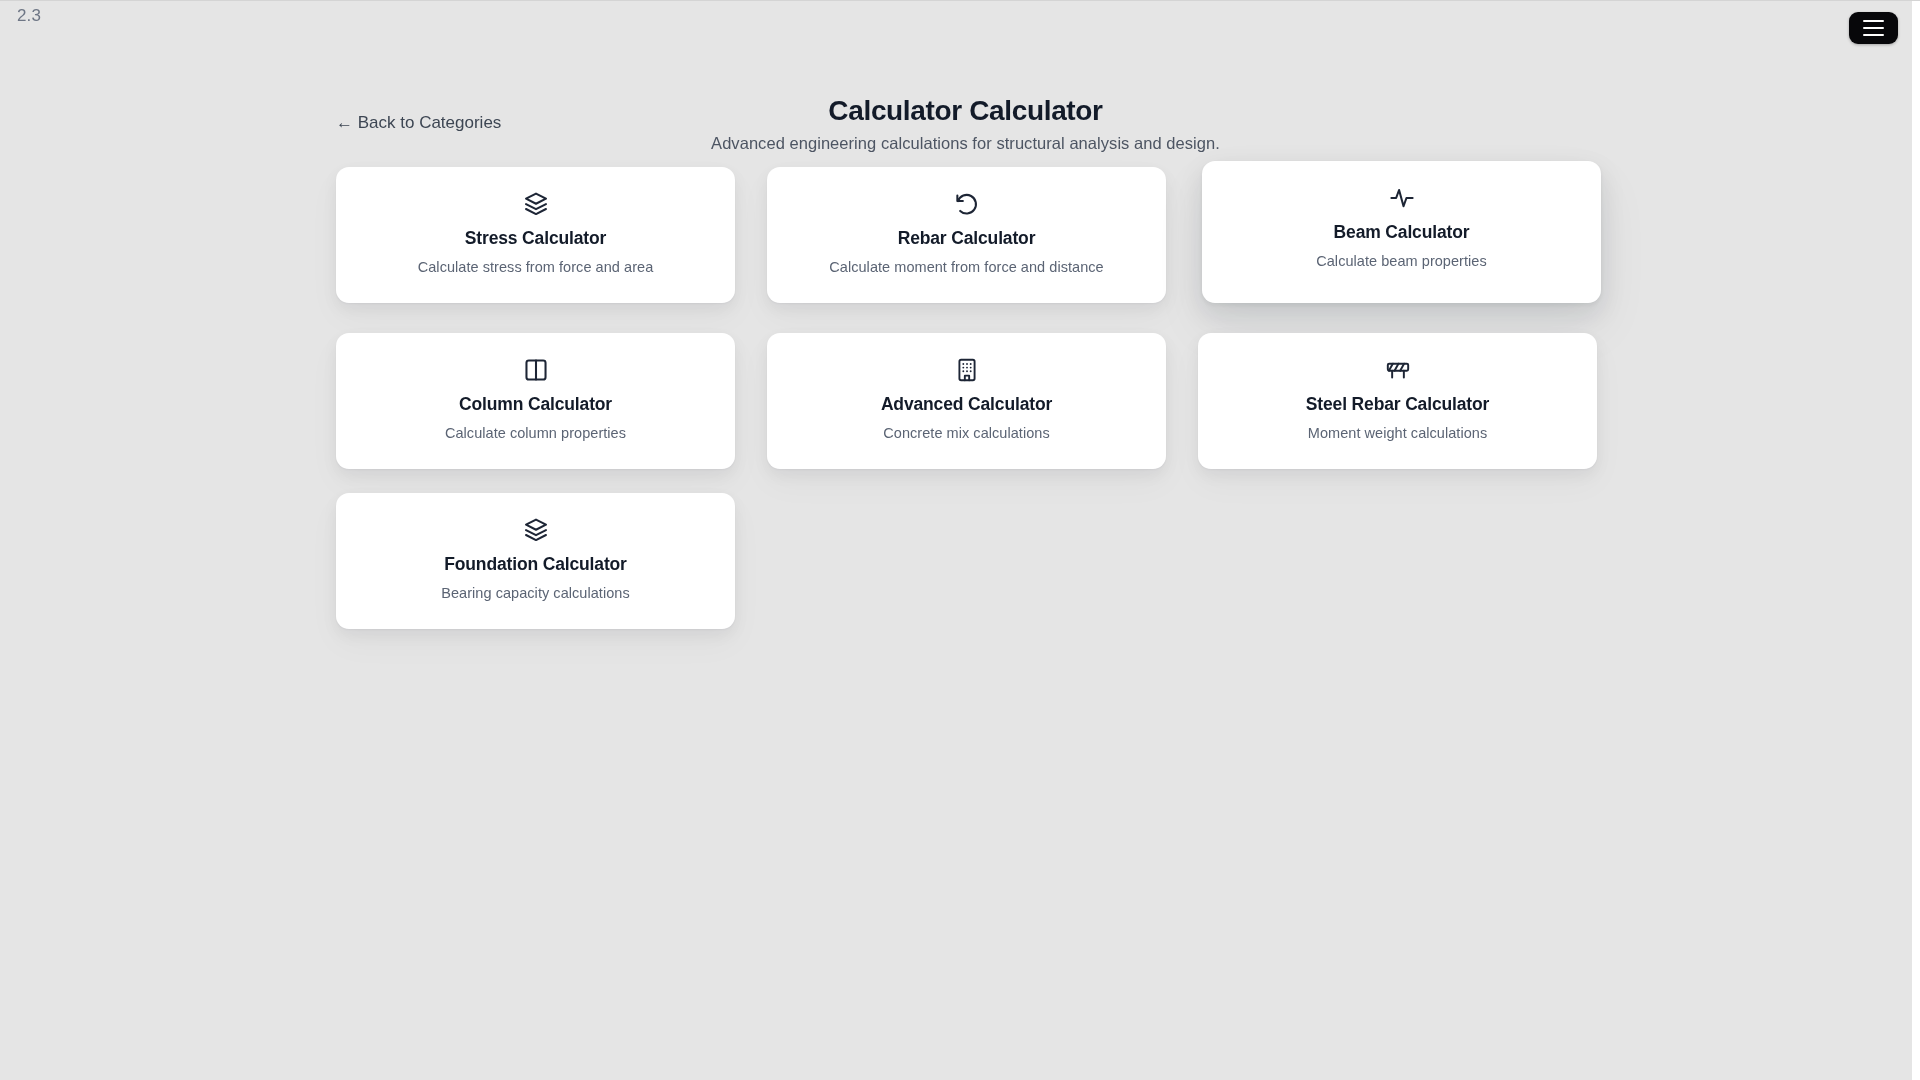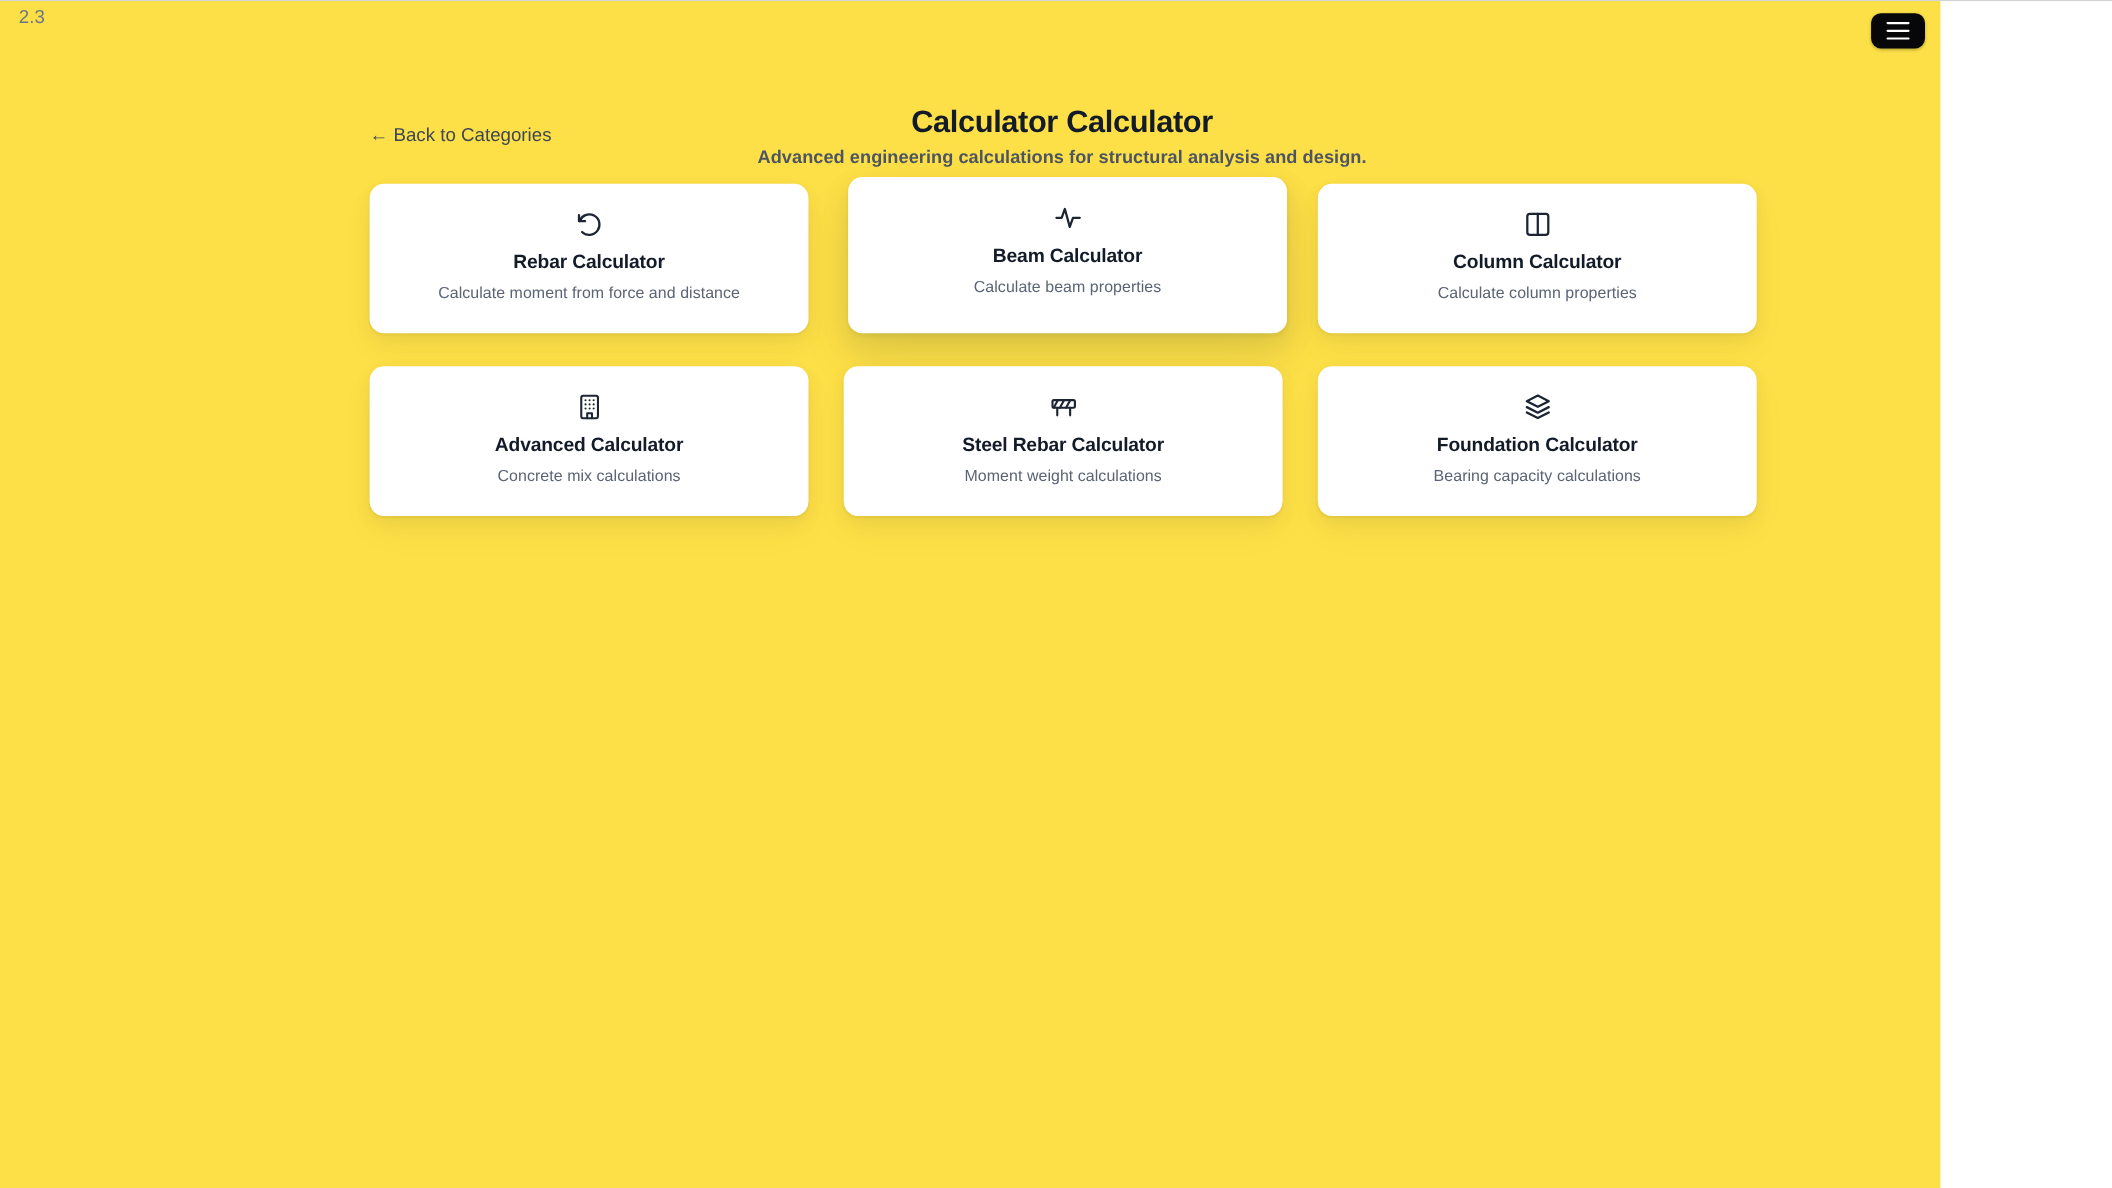--- a/index.html
+++ b/index.html
@@ -22,23 +22,23 @@
     position: absolute;
     top: 0; left: 0;
     width: 1920px;
     height: 1px;
     background: #d4d4d4;
   }
 
   
   #page {
     position: relative;
-    width: 1764px;
+    width: 1912px;
     height: 1080px;
-    background: #fde047;
+    background: #e5e5e5;
   }
 
   
   #version-tag {
     position: absolute;
     top: 5px;
     left: 17px;
     font-size: 17px;
     line-height: 22px;
     color: #6e7685;
@@ -106,21 +106,21 @@
     line-height: 34px;
     font-weight: 700;
     color: #131b29;
     letter-spacing: -0.35px;
   }
 
   #page-subtitle {
     margin-top: 5px;
     font-size: 16.5px;
     line-height: 21px;
-    font-weight: 700;
+    font-weight: 400;
     color: #4d5563;
     letter-spacing: 0.05px;
   }
 
   
   #card-grid {
     position: absolute;
     top: 167px;
     left: 336px;
     width: 1261px;
@@ -203,20 +203,31 @@
     <div id="title-block">
       <div id="page-title">Calculator Calculator</div>
       <div id="page-subtitle">Advanced engineering calculations for structural analysis and design.</div>
     </div>
   </div>
 
   <div id="card-grid">
       <div class="calc-card">
         <span class="card-icon">
           <svg viewBox="0 0 24 24" fill="none" stroke="currentColor" stroke-width="1.9" stroke-linecap="round" stroke-linejoin="round">
+            <polygon points="12 2.4 21.2 7.1 12 11.8 2.8 7.1 12 2.4"></polygon>
+            <polyline points="2.8 12.1 12 16.8 21.2 12.1"></polyline>
+            <polyline points="2.8 16.6 12 21.3 21.2 16.6"></polyline>
+          </svg>
+        </span>
+        <div class="card-title">Stress Calculator</div>
+        <div class="card-desc">Calculate stress from force and area</div>
+      </div>
+      <div class="calc-card">
+        <span class="card-icon">
+          <svg viewBox="0 0 24 24" fill="none" stroke="currentColor" stroke-width="1.9" stroke-linecap="round" stroke-linejoin="round">
             <path d="M3.1 4.2v5.1h5.1"></path>
             <path d="M3.6 9.3a8.6 8.6 0 1 1 2.1 9.1"></path>
           </svg>
         </span>
         <div class="card-title">Rebar Calculator</div>
         <div class="card-desc">Calculate moment from force and distance</div>
       </div>
       <div class="calc-card is-hovered">
         <span class="card-icon">
           <svg viewBox="0 0 24 24" fill="none" stroke="currentColor" stroke-width="1.9" stroke-linecap="round" stroke-linejoin="round">

